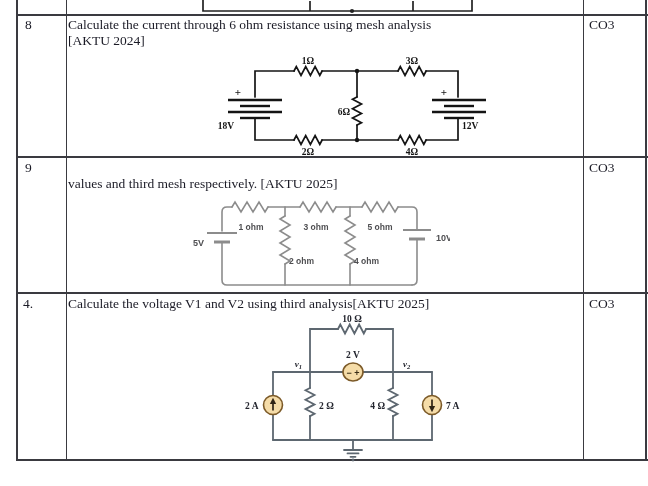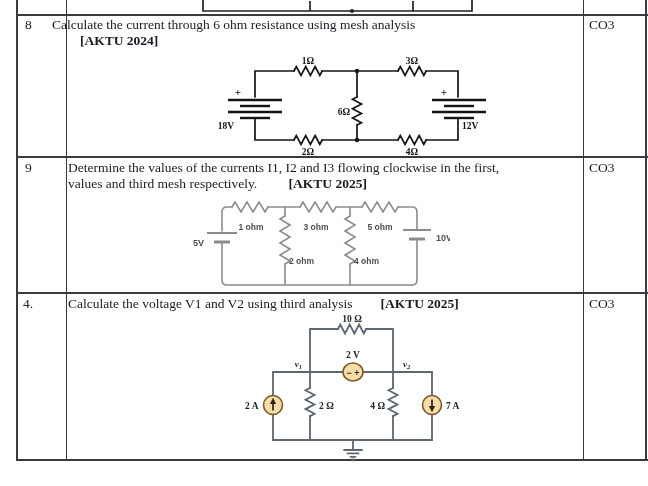--- a/index.html
+++ b/index.html
@@ -5,21 +5,21 @@
   html,body{margin:0;padding:0;}
   body{
     width:648px;height:486px;position:relative;background:#ffffff;
     font-family:"Liberation Serif",serif;overflow:hidden;
   }
   .vline,.hline{position:absolute;background:#3a3a40;}
   .cell{
     position:absolute;color:#1b1b26;font-size:13.5px;line-height:15.5px;
     white-space:nowrap;
   }
-  .cell b{font-weight:bold;margin-left:28px;}
+  .cell b{font-weight:normal;}
   .abs{position:absolute;}
   svg text{user-select:none;}
   .c1txt{font-family:"Liberation Serif",serif;font-weight:bold;fill:#141414;}
   .c2txt{font-family:"Liberation Sans",sans-serif;font-weight:600;fill:#4f4f52;}
   .c3txt{font-family:"Liberation Serif",serif;font-weight:bold;fill:#23252e;}
 </style>
 </head>
 <body>
 
 <div>
@@ -36,21 +36,21 @@
   <svg class="abs" style="left:0;top:0;" width="648" height="14" viewBox="0 0 648 14">
     <g stroke="#222222" stroke-width="1.7" fill="none">
       <path d="M203,0 V11 H472 V0"></path>
       <path d="M310,1 V11"></path>
       <path d="M413,1 V11"></path>
     </g>
     <circle cx="352" cy="11" r="2.1" fill="#222222"></circle>
   </svg>
 
   <div class="cell" style="left:25px;top:17px;">8</div>
-  <div class="cell" style="left:52px;top:17px;">
+  <div class="cell" style="left:68px;top:17px;">
     <span>Calculate the current through 6 ohm resistance using mesh analysis</span><br>
     <b>[AKTU 2024]</b>
   </div>
   <div class="cell" style="left:589px;top:17px;">CO3</div>
 
   <svg class="abs" style="left:185px;top:50px;" width="315" height="112" viewBox="185 50 315 112">
     <g stroke="#141414" stroke-width="1.7" fill="none" stroke-linecap="round">
       <path d="M255,97 V71 H294"></path>
       <path d="M294,71 l2.3 -4.5 4.7 9 4.7 -9 4.7 9 4.7 -9 4.7 9 2.3 -4.5"></path>
       <path d="M322,71 H398"></path>
@@ -85,21 +85,21 @@
     <text class="c1txt" x="308" y="155" font-size="9.5" text-anchor="middle">2Ω</text>
     <text class="c1txt" x="412" y="155" font-size="9.5" text-anchor="middle">4Ω</text>
     <text class="c1txt" x="238" y="96" font-size="11" text-anchor="middle">+</text>
     <text class="c1txt" x="444" y="96" font-size="11" text-anchor="middle">+</text>
     <text class="c1txt" x="234" y="129" font-size="9.5" text-anchor="end">18V</text>
     <text class="c1txt" x="462" y="129" font-size="9.5" text-anchor="start">12V</text>
   </svg>
 
   <div class="cell" style="left:25px;top:160px;">9</div>
   <div class="cell" style="left:68px;top:160px;">
-    <span>Determine the values of the currents I1, I2 and I3 flowing clockwise in the first,</span><br>
+    <br>
     <span>values and third mesh respectively. </span><b>[AKTU 2025]</b>
   </div>
   <div class="cell" style="left:589px;top:160px;">CO3</div>
 
   <svg class="abs" style="left:185px;top:198px;" width="265" height="95" viewBox="185 198 265 95">
     <g stroke="#8c8c8c" stroke-width="1.6" fill="none" stroke-linecap="round">
       <path d="M222,231 V212 Q222,207 227,207 H232"></path>
       <path d="M232,207 l3 -5 6 10 6 -10 6 10 6 -10 6 10 3 -5"></path>
       <path d="M268,207 H300"></path>
       <path d="M300,207 l3 -5 6 10 6 -10 6 10 6 -10 6 10 3 -5"></path>

